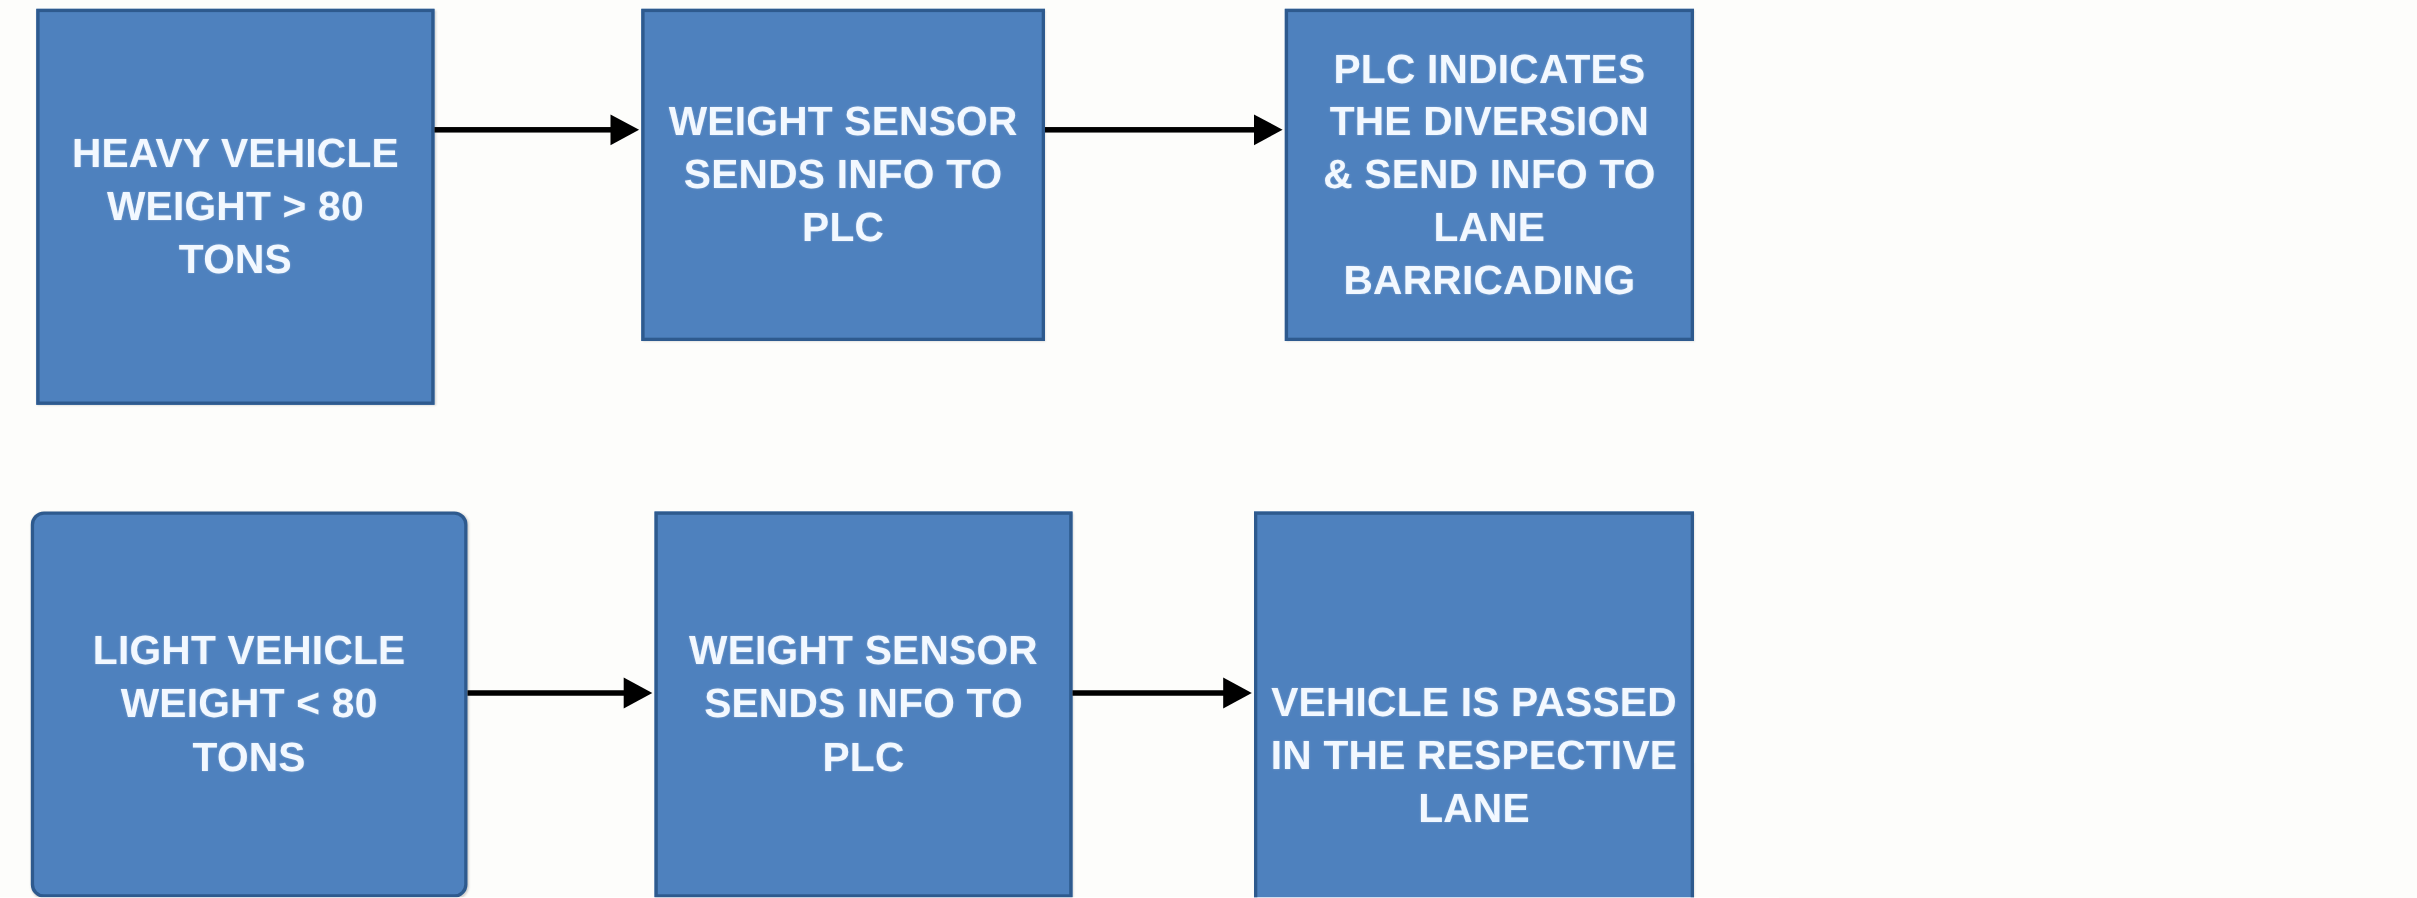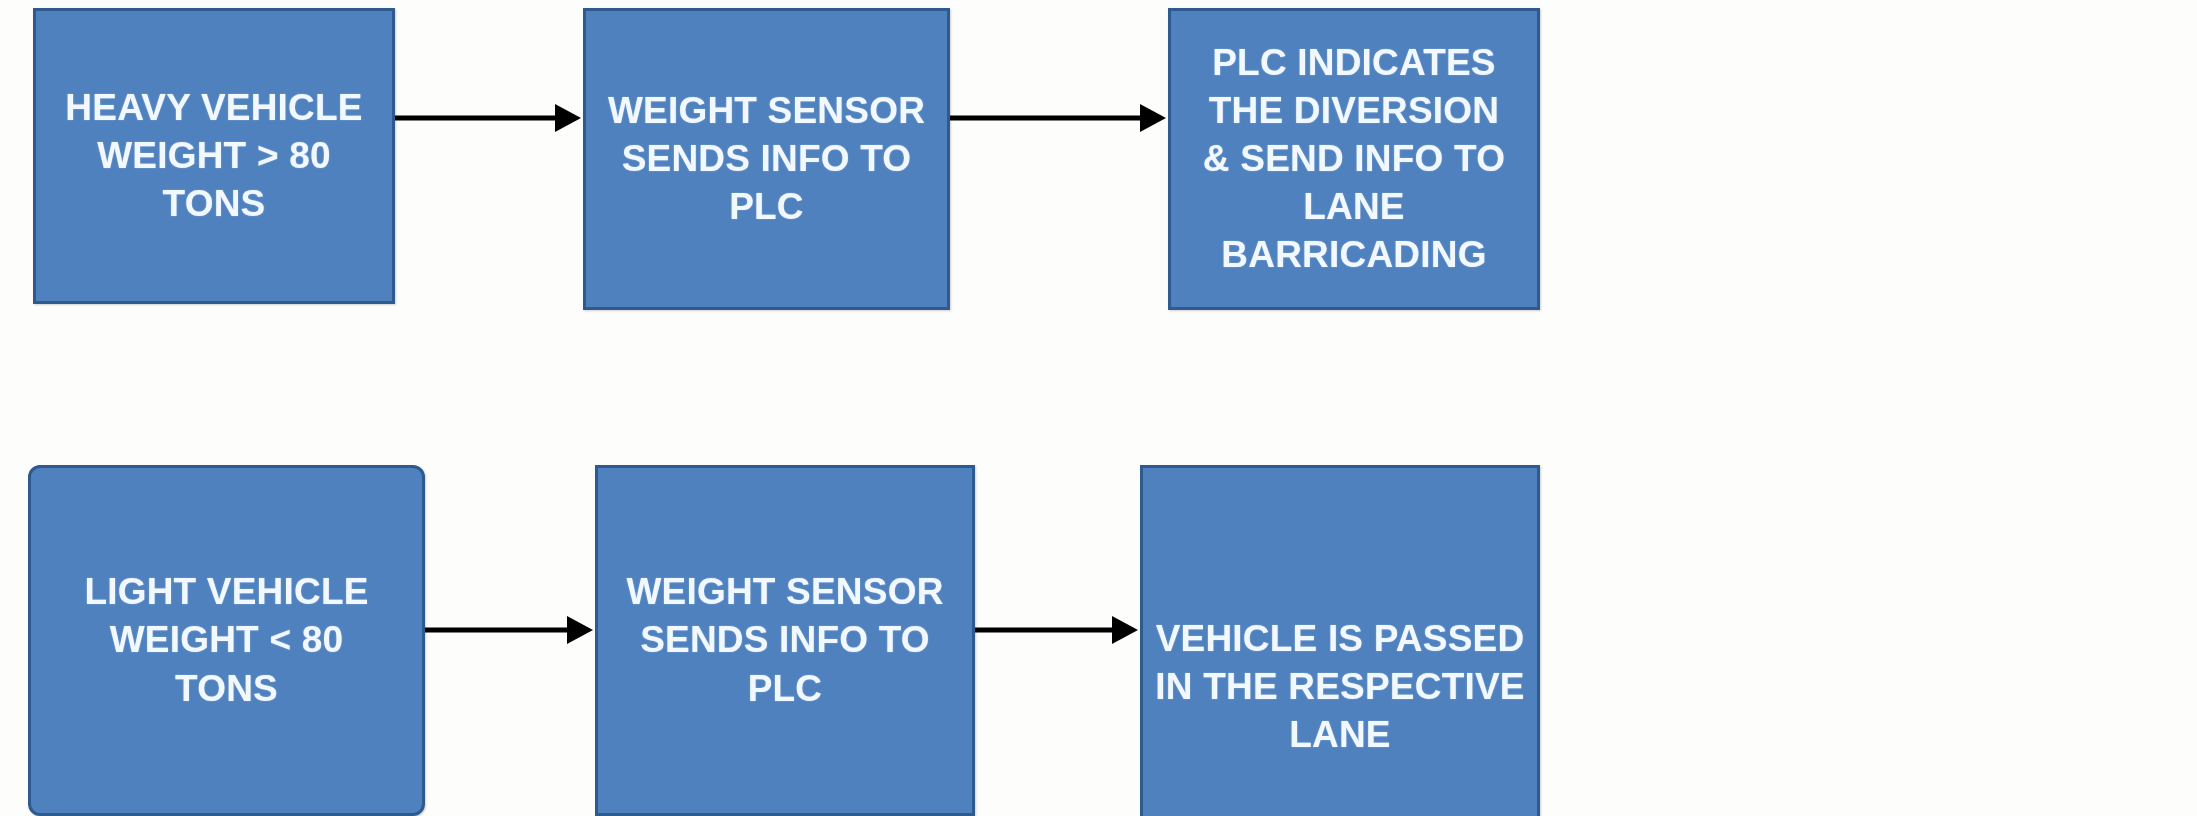--- a/index.html
+++ b/index.html
@@ -61,21 +61,21 @@
     border-bottom: 14px solid transparent;
     border-left: 26px solid #000000;
     transform: translateY(-50%);
   }
 </style>
 </head>
 <body>
 
 <div id="canvas">
 
-  <div class="flow-box" style="left:33px; top:8px; width:362px; height:296px; font-size:37px;">
+  <div class="flow-box" style="left:33px; top:8px; width:362px; height:360px; font-size:37px;">
     <span class="box-text">HEAVY VEHICLE
 WEIGHT &gt; 80
 TONS</span>
   </div>
 
   <div class="connector" style="left:395px; top:118px; width:188px;">
     <span class="shaft" style="width:163px;"></span>
     <span class="head" style="left:160px;"></span>
   </div>
 

